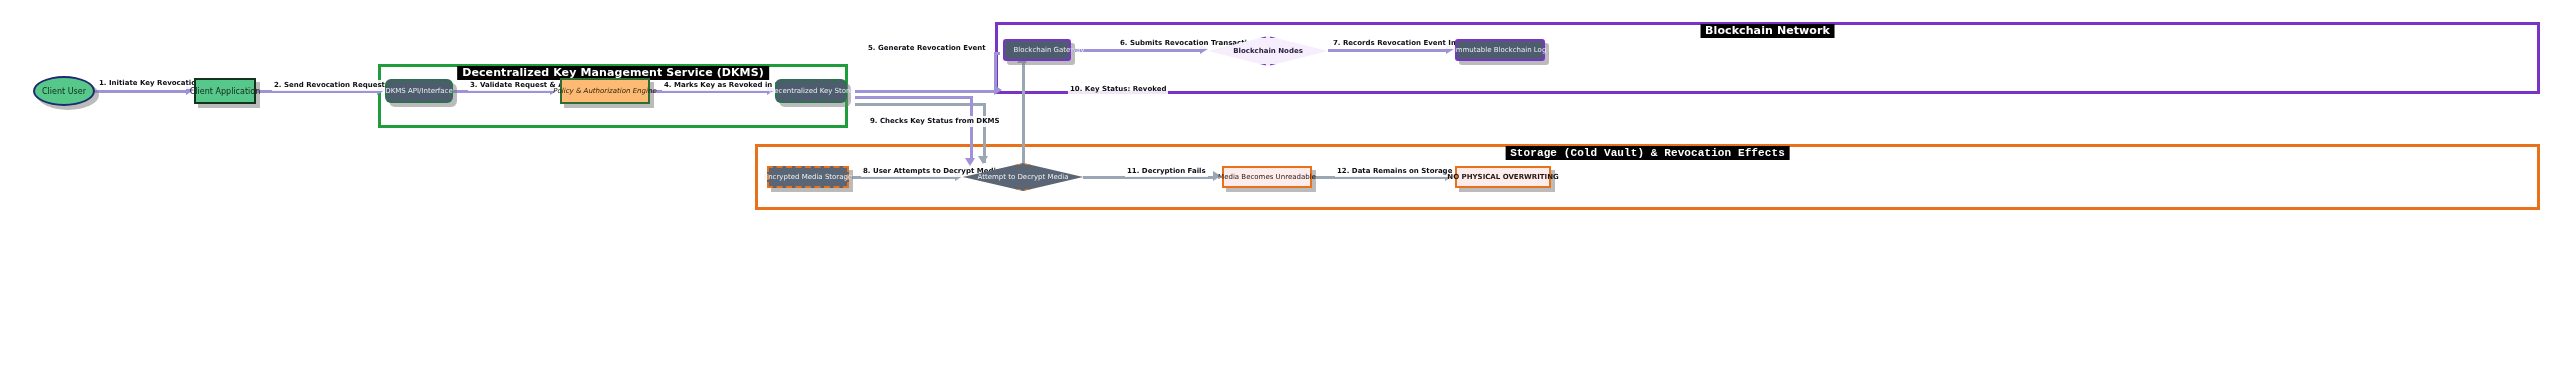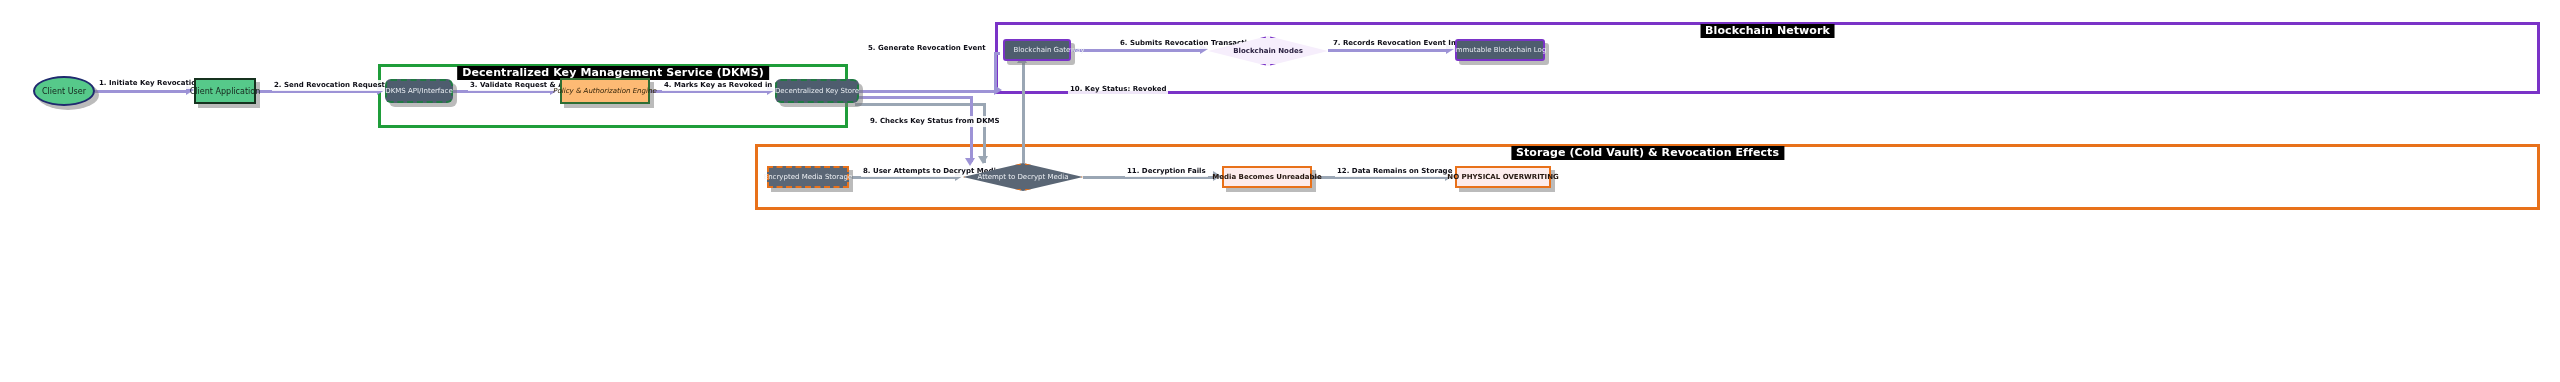--- a/index.html
+++ b/index.html
@@ -198,21 +198,21 @@
   </div>
 
   <div class="node n-slate-green" style="left:385px; top:79px; width:68px; height:24px;">
     <span class="lbl" style="font-size:7px;">DKMS API/Interface</span>
   </div>
 
   <div class="node n-orange" style="left:560px; top:78px; width:90px; height:26px;">
     <span class="lbl" style="font-size:7px;">Policy &amp; Authorization Engine</span>
   </div>
 
-  <div class="node n-slate-green" style="left:775px; top:79px; width:84px; height:24px;">
+  <div class="node n-slate-green" style="left:775px; top:79px; width:72px; height:24px;">
     <span class="lbl" style="font-size:7px;">Decentralized Key Store</span>
   </div>
 
   <div class="edge edge-h" style="left:453px; top:90px; width:98px;"></div>
   <div class="arrow" style="left:550px; top:85px;"></div>
   <div class="elabel" style="left:468px; top:80px; font-size:7px;">3. Validate Request &amp; Authorize</div>
 
   <div class="edge edge-h" style="left:650px; top:90px; width:118px;"></div>
   <div class="arrow" style="left:767px; top:85px;"></div>
   <div class="elabel" style="left:662px; top:80px; font-size:7px;">4. Marks Key as Revoked in Store</div>
@@ -240,33 +240,33 @@
   </div>
 
   <div class="edge edge-h" style="left:1071px; top:49px; width:130px;"></div>
   <div class="arrow" style="left:1200px; top:44px;"></div>
   <div class="elabel" style="left:1118px; top:38px; font-size:7px;">6. Submits Revocation Transaction</div>
 
   <div class="edge edge-h" style="left:1328px; top:49px; width:120px;"></div>
   <div class="arrow" style="left:1446px; top:44px;"></div>
   <div class="elabel" style="left:1331px; top:38px; font-size:7px;">7. Records Revocation Event Immutably</div>
 
-  <div class="cluster storage" style="left:755px; top:144px; width:1785px; height:66px;">
+  <div class="cluster storage" style="left:755px; top:144px; width:1785px; height:66px;font-family:Liberation Mono, monospace;">
     <div class="cluster-title">Storage (Cold Vault) &amp; Revocation Effects</div>
   </div>
 
   <div class="node n-slate-orange" style="left:767px; top:166px; width:82px; height:22px;">
     <span class="lbl" style="font-size:7px;">Encrypted Media Storage</span>
   </div>
 
   <div class="node n-diamond-storage" style="left:963px; top:163px; width:120px; height:28px;">
     <span class="lbl" style="font-size:7px;">Attempt to Decrypt Media</span>
   </div>
 
-  <div class="node n-pink" style="left:1222px; top:166px; width:90px; height:22px;font-weight:bold;">
+  <div class="node n-pink" style="left:1222px; top:166px; width:90px; height:22px;">
     <span class="lbl" style="font-size:7px;">Media Becomes Unreadable</span>
   </div>
 
   <div class="node n-note" style="left:1455px; top:166px; width:96px; height:22px;">
     <span class="lbl" style="font-size:7px;">NO PHYSICAL OVERWRITING</span>
   </div>
 
   <div class="edge edge-h gray" style="left:849px; top:176px; width:108px;"></div>
   <div class="arrow gray" style="left:955px; top:171px;"></div>
   <div class="elabel" style="left:861px; top:166px; font-size:7px;">8. User Attempts to Decrypt Media</div>

